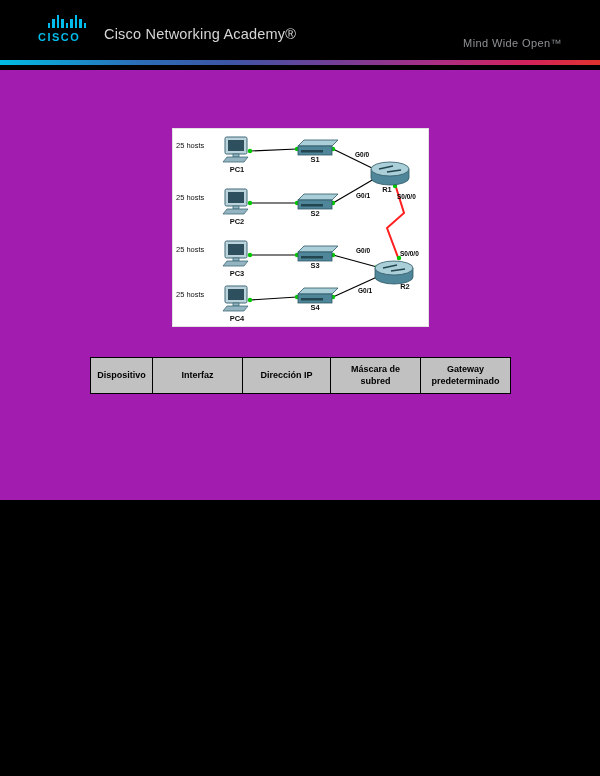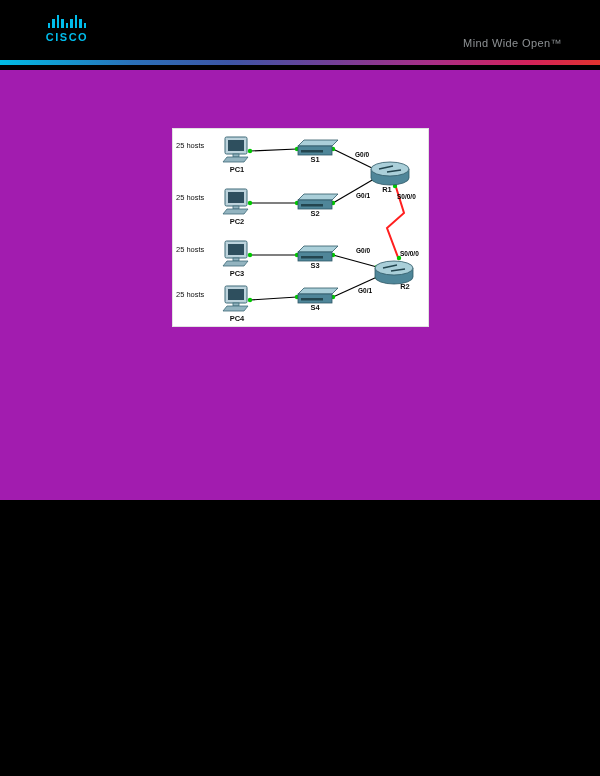--- a/index.html
+++ b/index.html
@@ -1,21 +1,21 @@
 <!DOCTYPE html>
 <html><head>
 <meta charset="utf-8">
 <style>
   html,body{margin:0;padding:0;background:#000;}
   .page{position:relative;width:600px;height:776px;background:#000;overflow:hidden;
         font-family:"Liberation Sans","DejaVu Sans",sans-serif;}
 
   
   .topbar{position:absolute;top:0;left:0;width:600px;height:70px;background:#000;}
-  .logo{position:absolute;left:38px;top:15px;width:58px;text-align:center;}
+  .logo{position:absolute;left:38px;top:15px;width:58px;text-align:left;}
   .logo-bars{display:flex;align-items:flex-end;justify-content:center;gap:2px;height:13px;}
   .logo-bars span{width:2.5px;background:#00bceb;display:block;}
   .logo-bars span:nth-child(1),.logo-bars span:nth-child(5),.logo-bars span:nth-child(9){height:5px;}
   .logo-bars span:nth-child(2),.logo-bars span:nth-child(4),
   .logo-bars span:nth-child(6),.logo-bars span:nth-child(8){height:9px;}
   .logo-bars span:nth-child(3),.logo-bars span:nth-child(7){height:13px;}
   .logo-text{color:#00bceb;font-weight:bold;font-size:11px;letter-spacing:1.5px;margin-top:3px;}
   .brand{position:absolute;left:104px;top:26px;color:#d4d6d6;font-size:14.5px;letter-spacing:.2px;}
   .tagline{position:absolute;right:38px;top:37px;color:#8d9194;font-size:11px;letter-spacing:.4px;}
   .gradient{position:absolute;left:0;top:60px;width:600px;height:5px;
@@ -56,20 +56,21 @@
           <span></span>
           <span></span>
           <span></span>
           <span></span>
           <span></span>
           <span></span>
           <span></span>
       </div>
       <div class="logo-text">CISCO</div>
     </div>
+    <div class="brand">Cisco Networking Academy®</div>
     <div class="tagline">Mind Wide Open™</div>
     <div class="gradient"></div>
   </header>
 
   <div class="white-area">
 
     <svg class="topology" width="255" height="197" viewBox="0 0 255 197">
       <defs>
         <g id="pc-icon">
           <rect x="-12" y="-14" width="22" height="17" rx="1.5" class="dev-light"></rect>
@@ -151,15 +152,33 @@
       <text class="t-dev" x="232" y="160">R2</text>
 
       <text class="t-if" x="182" y="28">G0/0</text>
       <text class="t-if" x="183" y="69">G0/1</text>
       <text class="t-if" x="224" y="70">S0/0/0</text>
       <text class="t-if" x="183" y="124">G0/0</text>
       <text class="t-if" x="227" y="127">S0/0/0</text>
       <text class="t-if" x="185" y="164">G0/1</text>
     </svg>
 
+    <table class="addr-table">
+      <colgroup>
+        <col style="width:62px">
+          <col style="width:90px">
+          <col style="width:88px">
+          <col style="width:90px">
+          <col style="width:90px">
+      </colgroup>
+      <thead>
+        <tr>
+          <th>Dispositivo</th>
+          <th>Interfaz</th>
+          <th>Dirección IP</th>
+          <th>Máscara de subred</th>
+          <th>Gateway predeterminado</th>
+        </tr>
+      </thead>
+    </table>
 
   </div>
 </div>
 
 </body></html>

